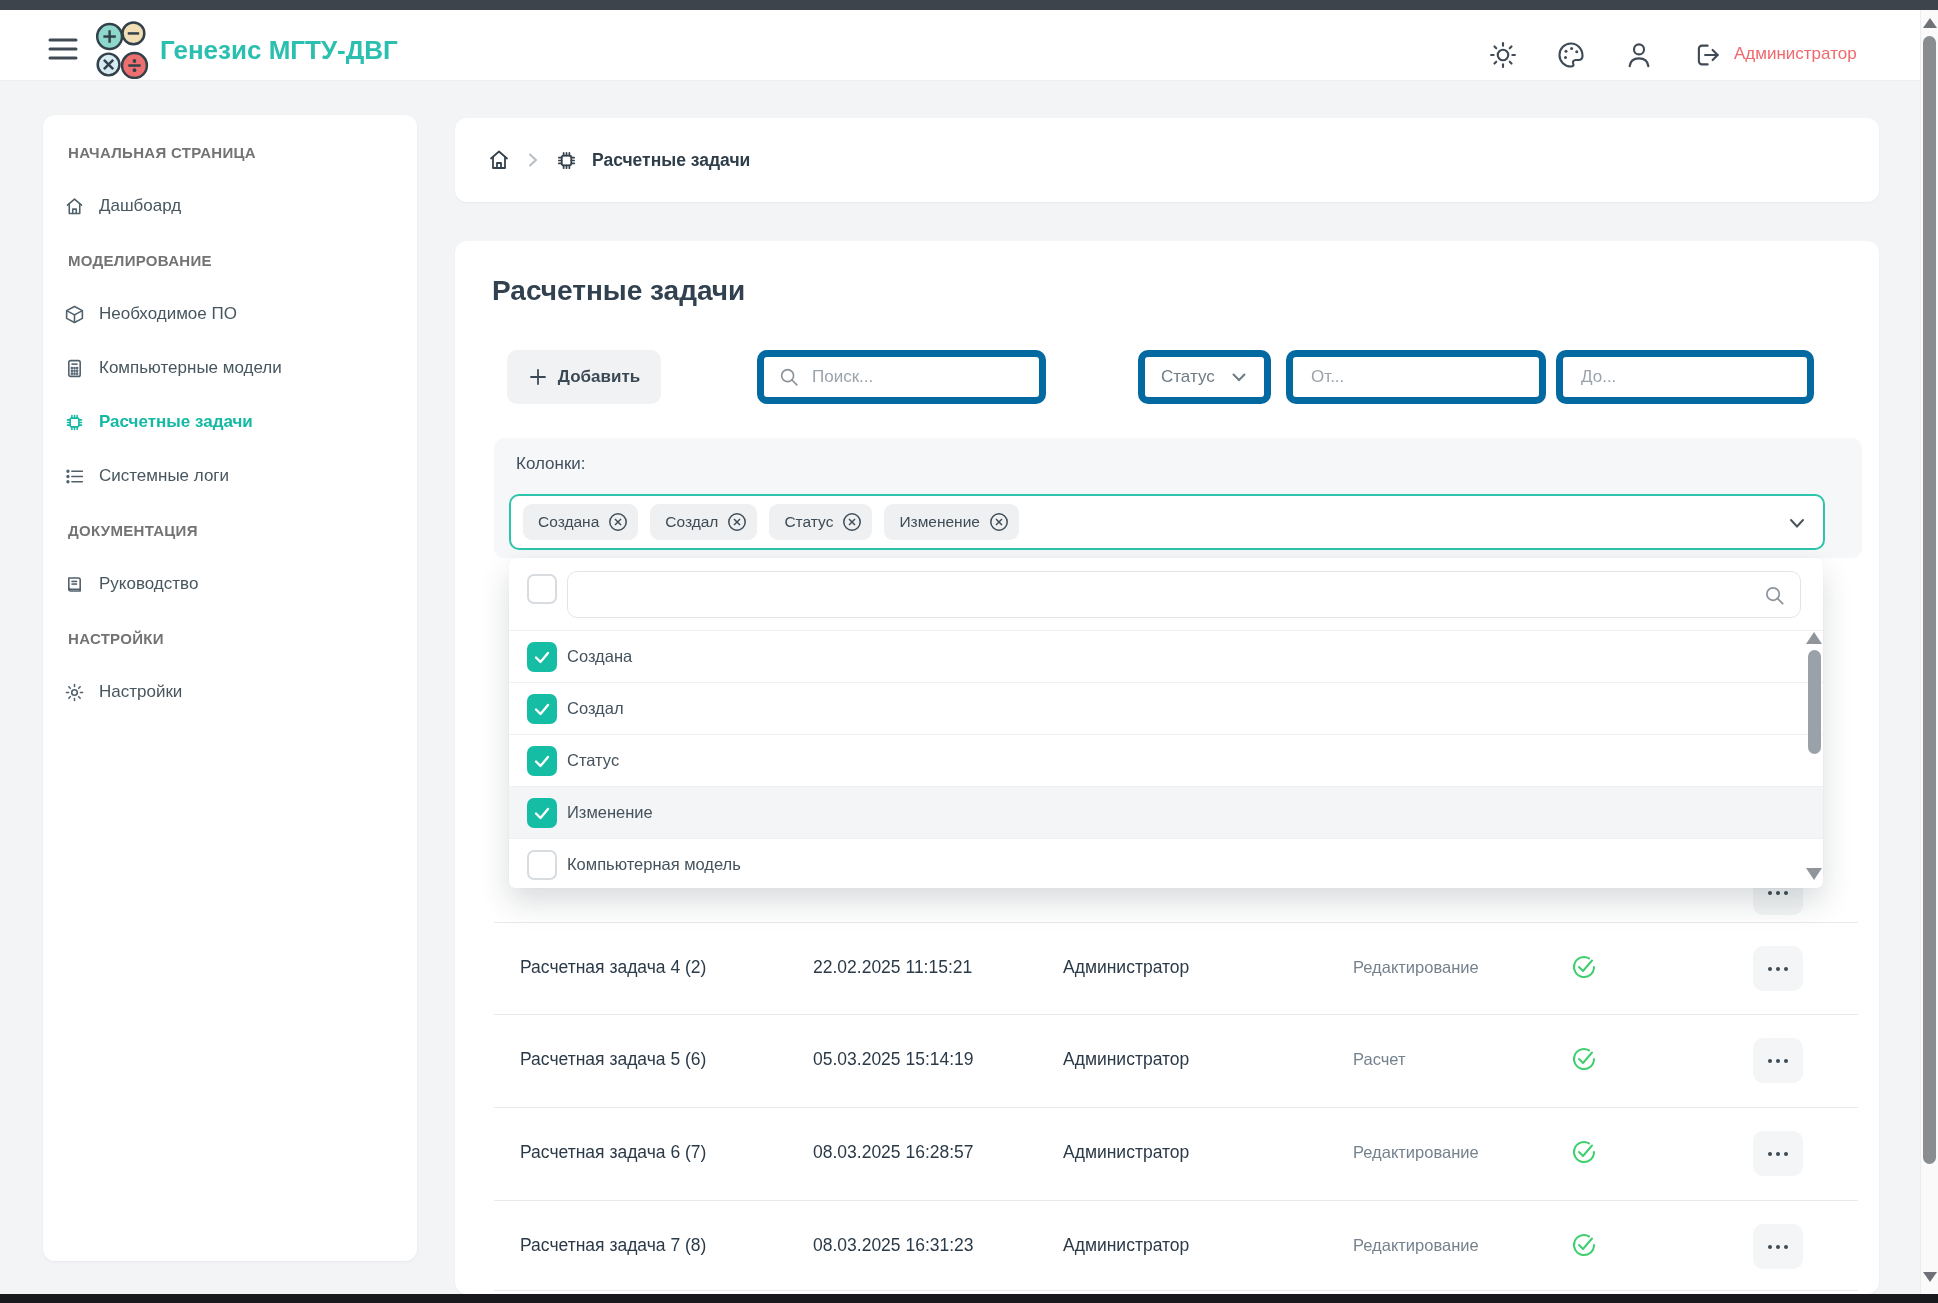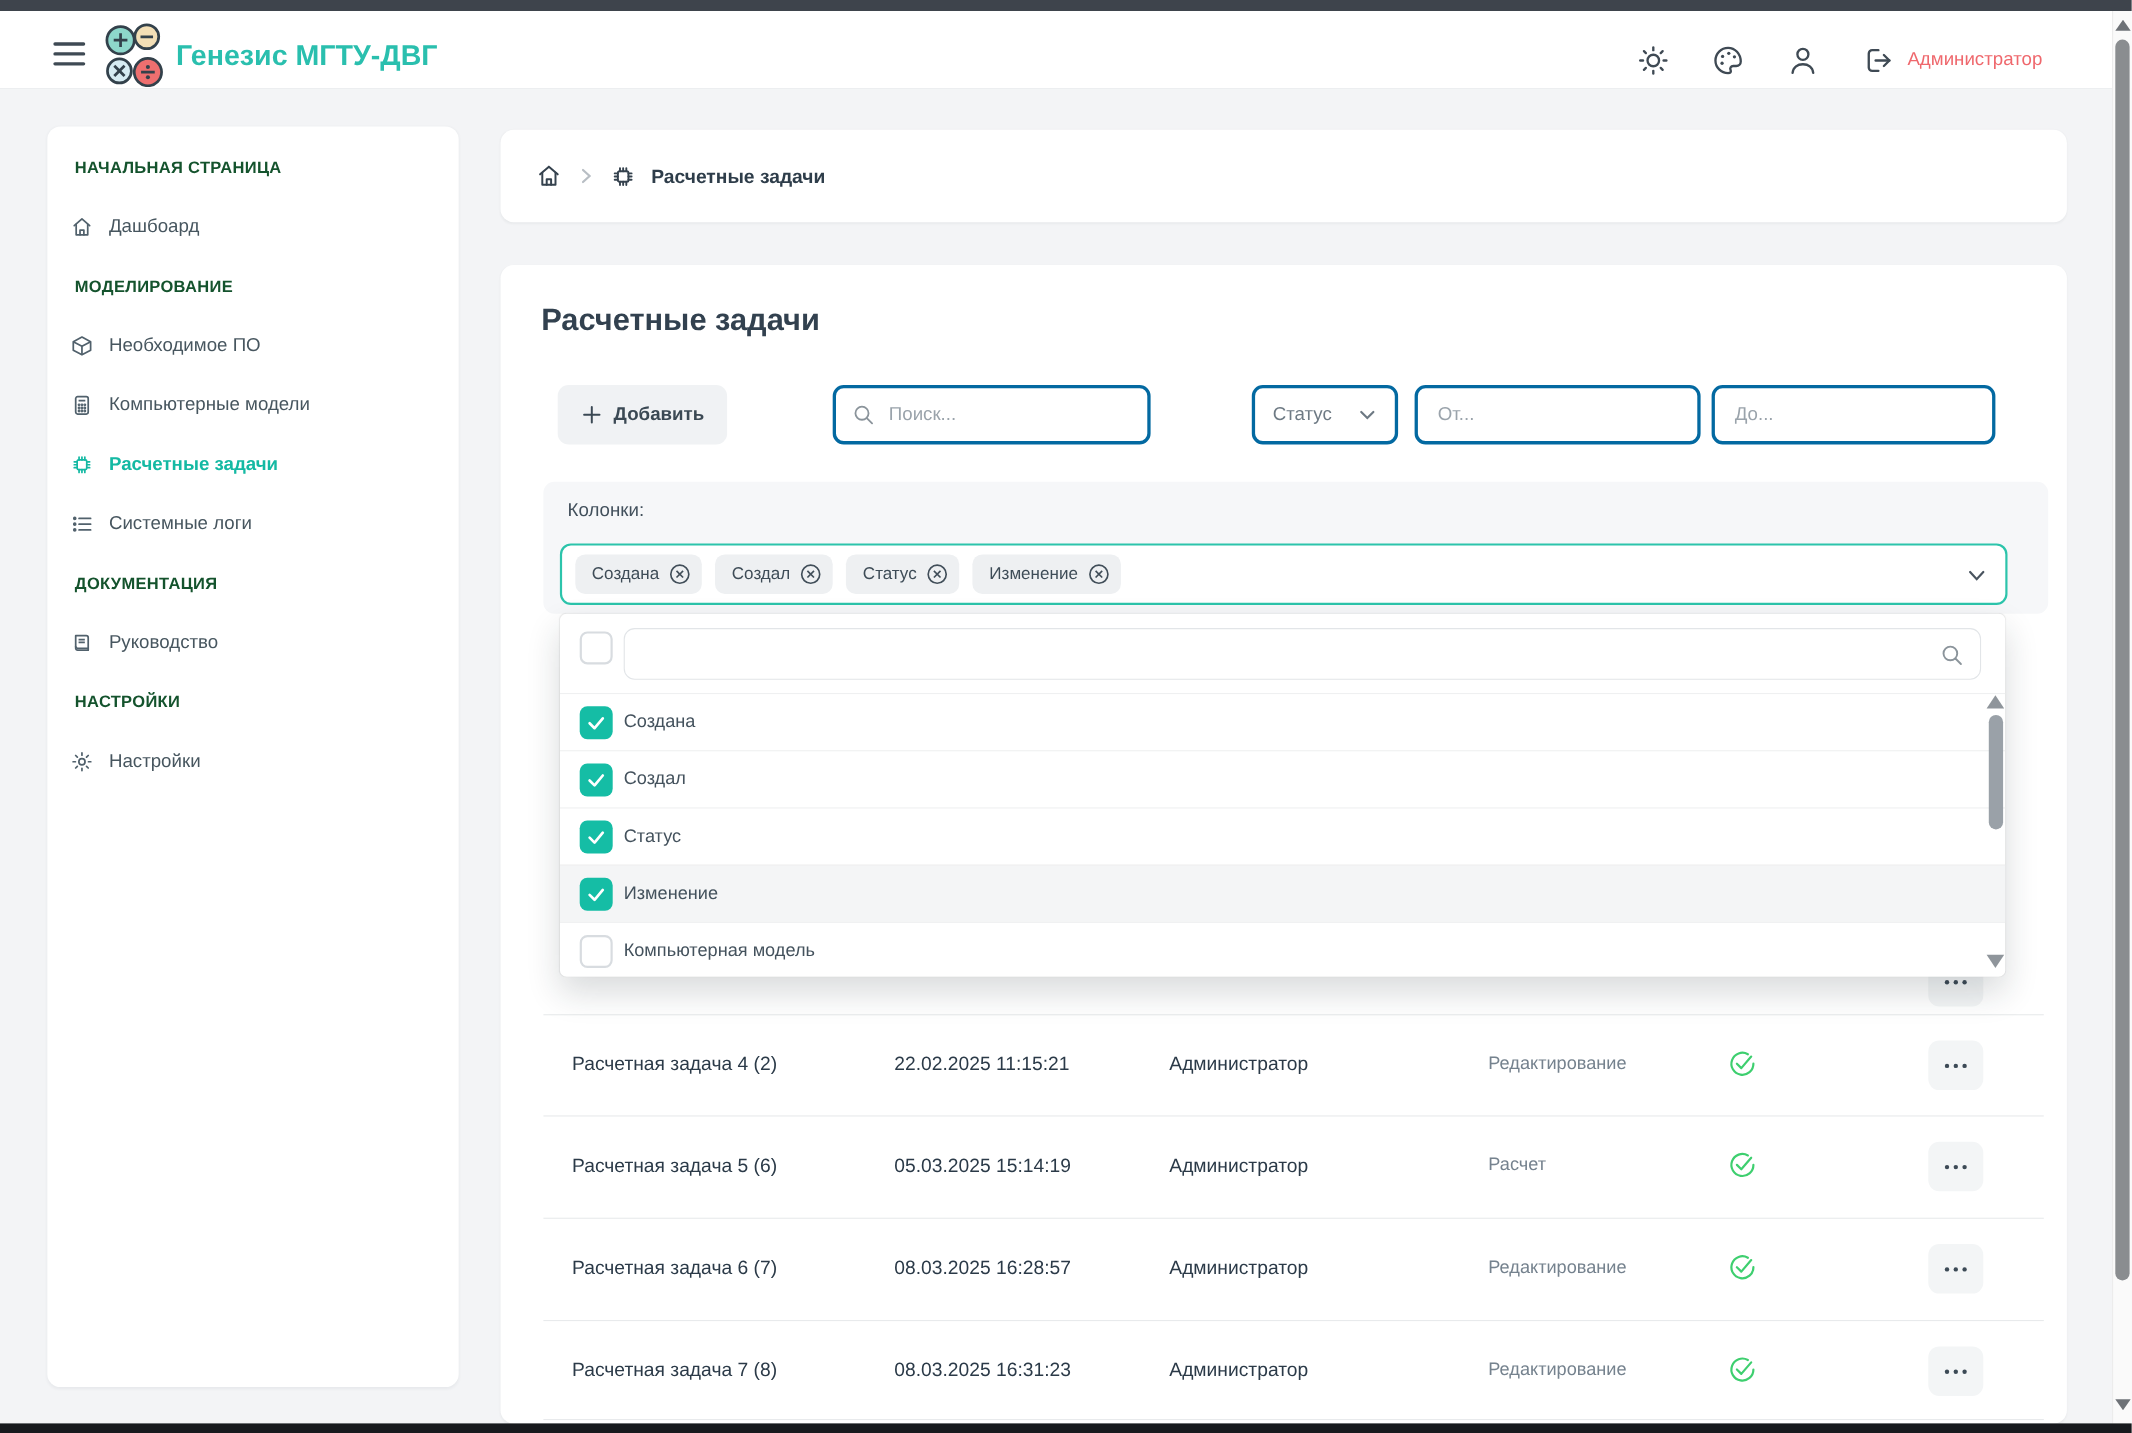--- a/index.html
+++ b/index.html
@@ -24,21 +24,21 @@
   #burger{left:48px;top:26px;width:30px;height:26px;cursor:pointer;color:#3f4a54;}
   #logo{left:92px;top:11px;width:58px;height:58px;}
   #brand-title{left:160px;top:25px;font-size:26px;font-weight:600;color:#2abfae;white-space:nowrap;}
   .hicon{top:30px;width:30px;height:30px;color:#3f4a54;cursor:pointer;}
   #user-name{top:34px;left:1734px;font-size:17px;color:#ef686d;cursor:pointer;white-space:nowrap;}
 
   
   #sidebar{left:43px;top:115px;width:374px;height:1146px;background:#fff;border-radius:12px;
            box-shadow:0 1px 3px rgba(40,50,60,.06);padding-top:10px;box-sizing:border-box;}
   .side-sec{height:54px;display:flex;align-items:center;padding-left:25px;
-            font-size:15px;font-weight:bold;color:#14532d;letter-spacing:.3px;}
+            font-size:15px;font-weight:bold;color:#737373;letter-spacing:.3px;}
   .side-item{height:54px;display:flex;align-items:center;padding-left:21px;gap:14px;
              font-size:17px;color:#47565f;cursor:pointer;}
   .side-item svg{width:21px;height:21px;color:#51616c;flex:0 0 auto;}
   .side-item.active{color:#14b9a3;font-weight:bold;}
   .side-item.active svg{color:#14b9a3;}
 
   
   #breadcrumb{left:455px;top:118px;width:1424px;height:84px;background:#fff;border-radius:12px;
               box-shadow:0 1px 2px rgba(40,50,60,.05);display:flex;align-items:center;padding-left:32px;
               box-sizing:border-box;gap:14px;}
@@ -46,21 +46,21 @@
 
   
   #main-card{left:455px;top:241px;width:1424px;height:1053px;background:#fff;border-radius:12px;
              box-shadow:0 1px 2px rgba(40,50,60,.05);}
   #page-title{left:492px;top:275px;font-size:28px;font-weight:bold;color:#32414f;}
 
   
   .ctrl{height:54px;border-radius:10px;box-sizing:border-box;display:flex;align-items:center;}
   #add-btn{left:507px;top:350px;width:154px;background:#f0f2f4;justify-content:center;gap:10px;
            font-size:17px;font-weight:600;color:#3b4954;cursor:pointer;}
-  .inputbox{background:#fff;border:3px solid #0369a1;color:#9aa3ab;font-size:17px;}
+  .inputbox{background:#fff;border:7px solid #0369a1;color:#9aa3ab;font-size:17px;}
   #search-box{left:757px;top:350px;width:289px;padding:0 14px;gap:10px;}
   #search-box input,#from-box input,#to-box input{border:none;outline:none;width:100%;font-size:17px;
            font-family:"Liberation Sans",sans-serif;color:#3b4954;background:transparent;}
   #search-box input::placeholder,#from-box input::placeholder,#to-box input::placeholder{color:#9aa3ab;}
   #status-box{left:1138px;top:350px;width:133px;padding:0 16px;justify-content:space-between;
               color:#6e7a84;cursor:pointer;}
   #from-box{left:1286px;top:350px;width:260px;padding:0 16px;}
   #to-box{left:1556px;top:350px;width:258px;padding:0 16px;}
 
   

